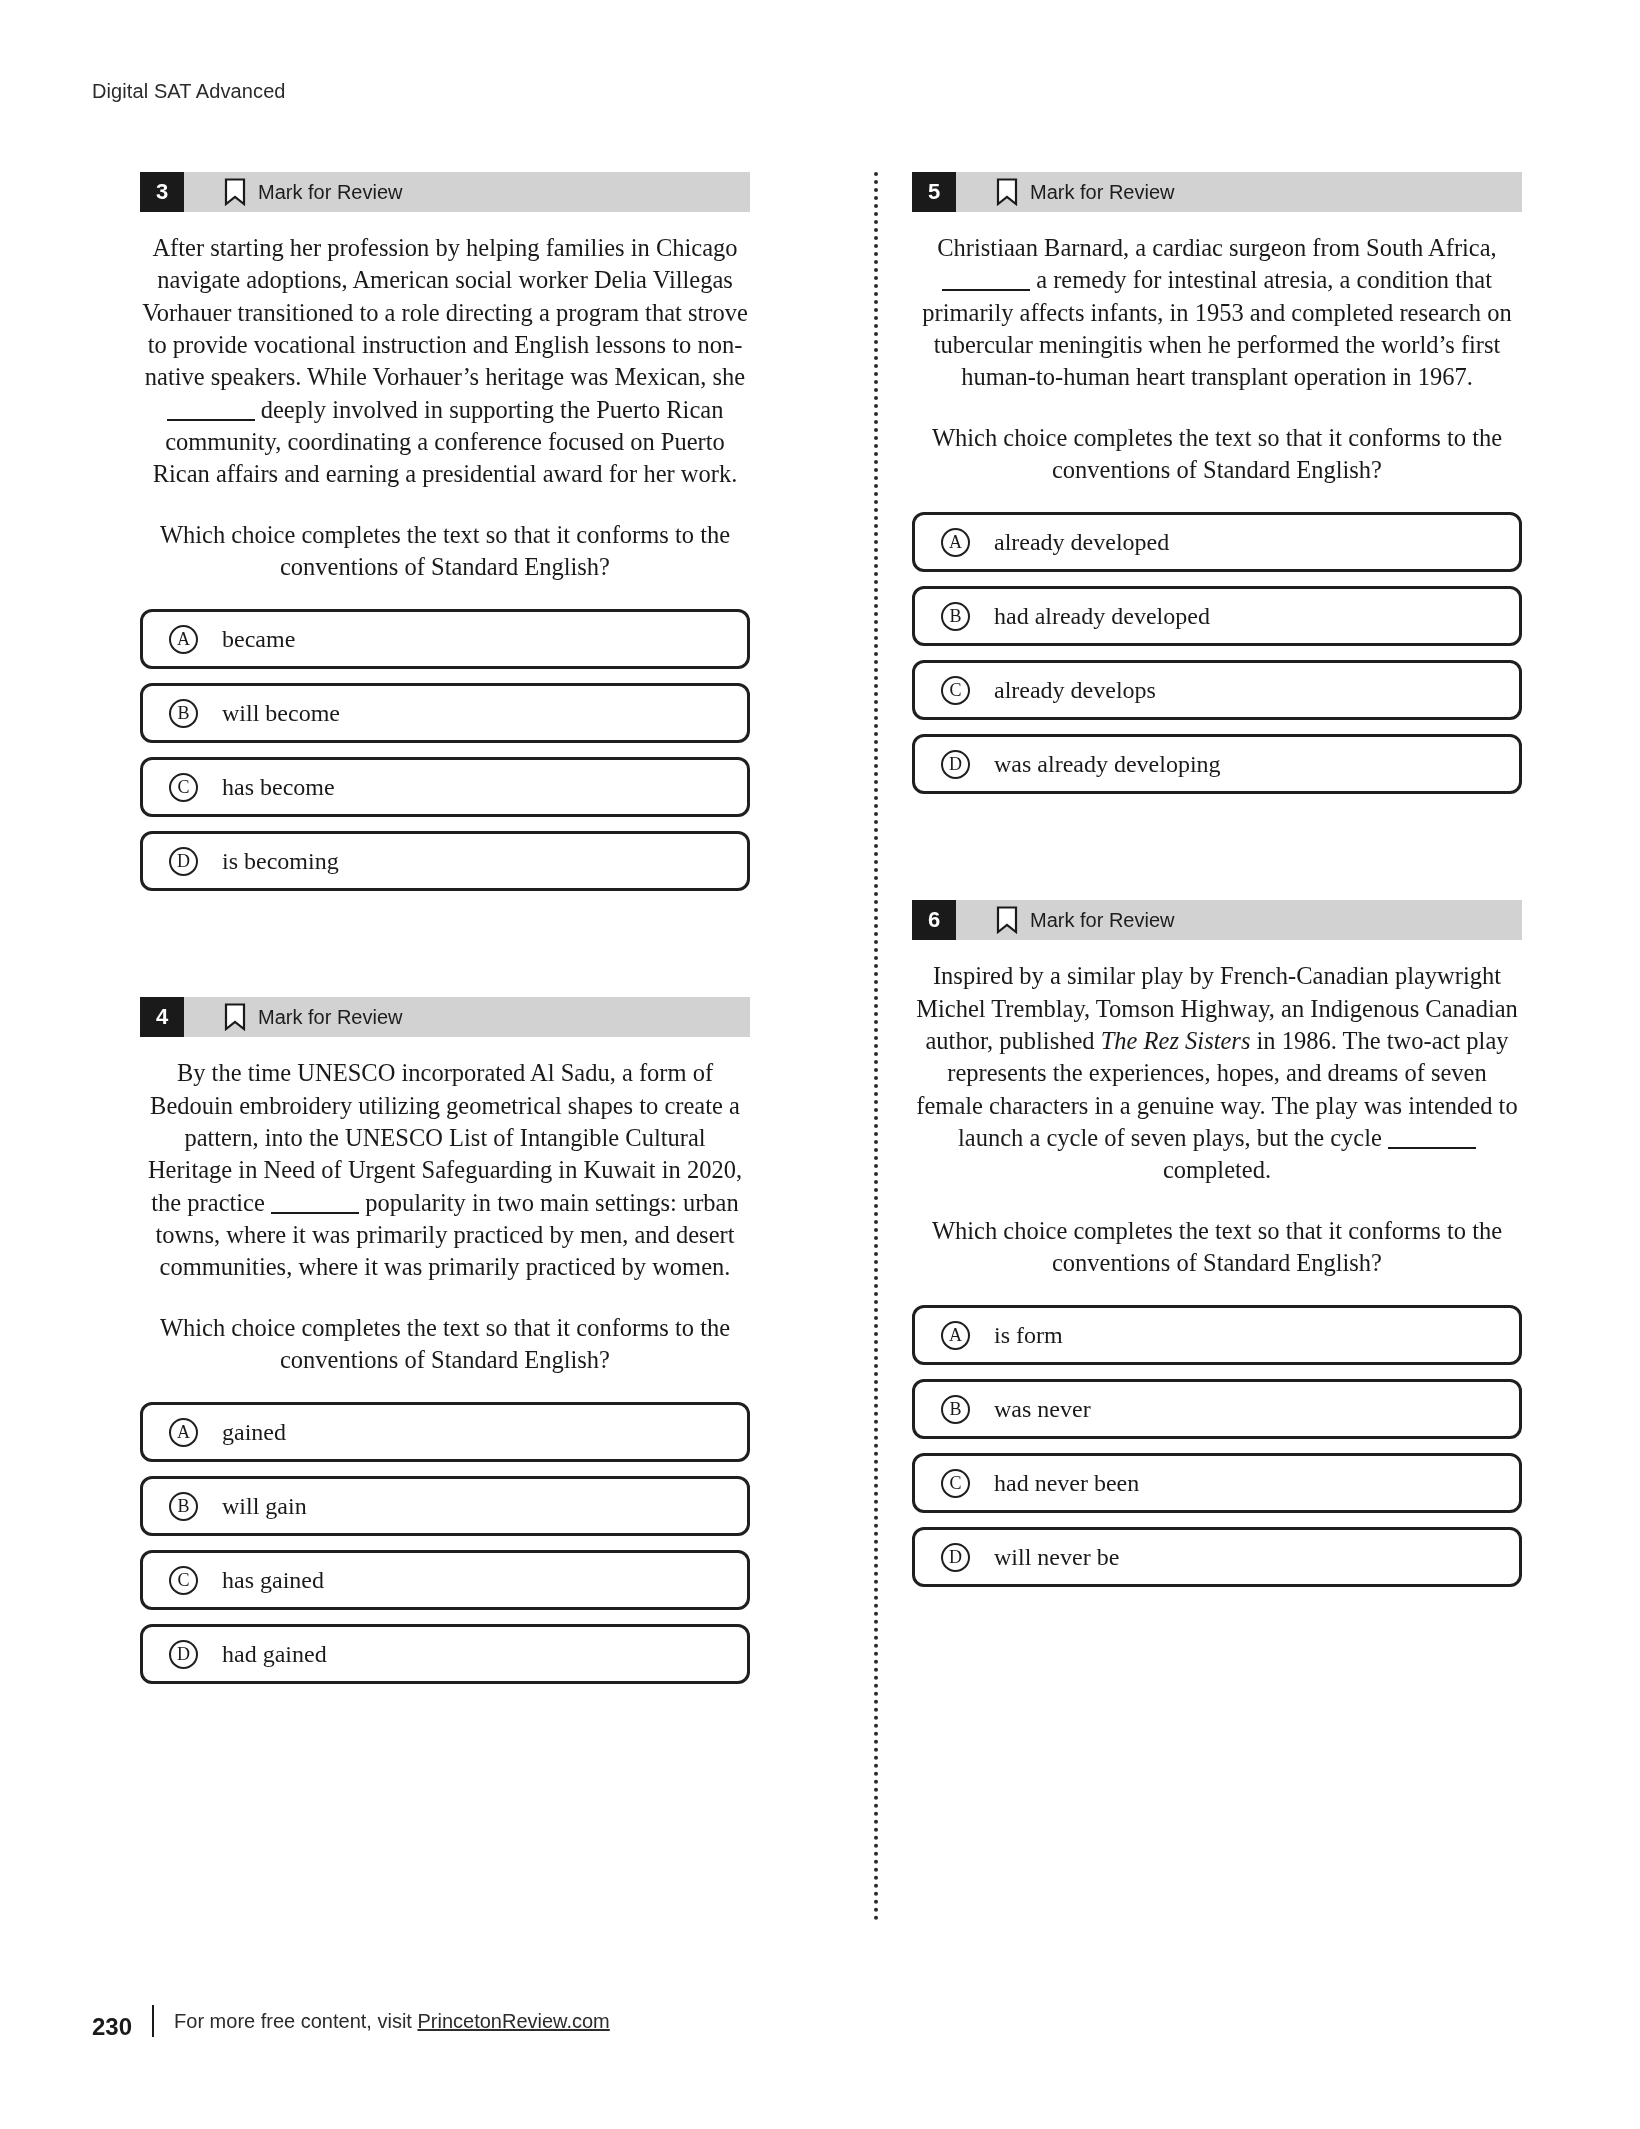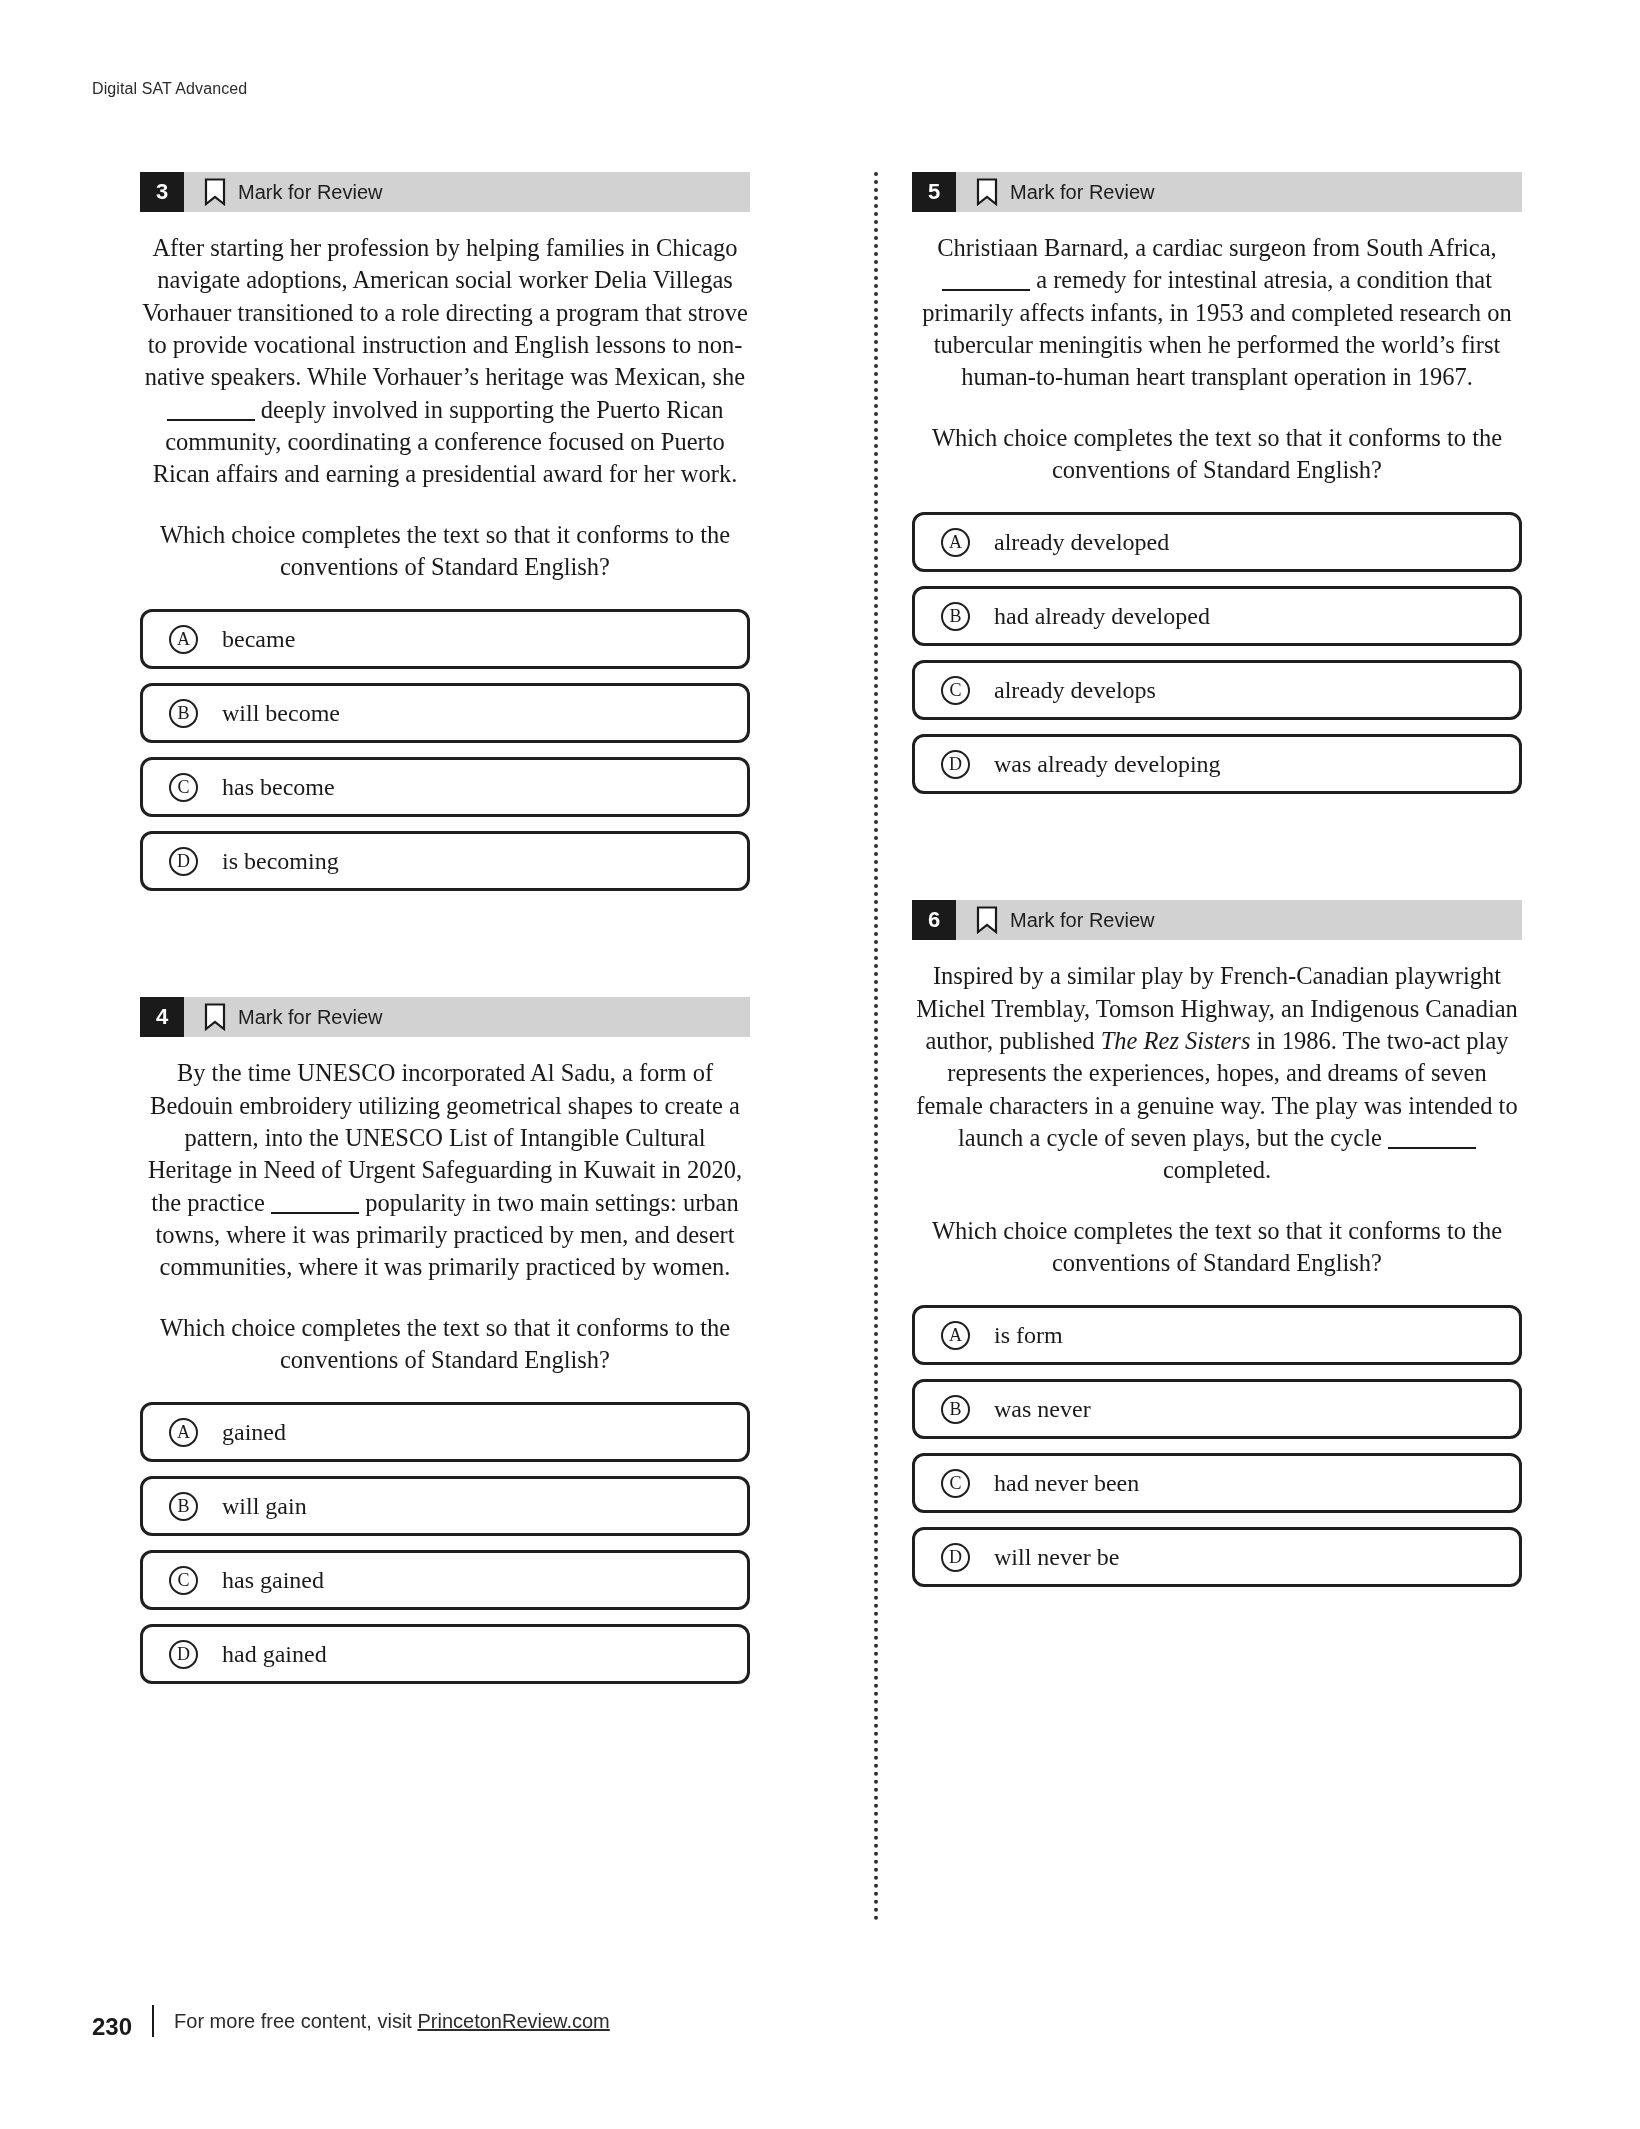--- a/index.html
+++ b/index.html
@@ -21,21 +21,21 @@
     inset: 0;
     padding: 0;
   }
 
   
   .running-head {
     position: absolute;
     left: 92px;
     top: 80px;
     font-family: "Liberation Sans", sans-serif;
-    font-size: 16px;
+    font-size: 20px;
     letter-spacing: .1px;
     color: #2b2b2b;
     white-space: nowrap;
   }
 
   
   .columns {
     position: absolute;
     left: 92px;
     top: 172px;
@@ -79,21 +79,21 @@
     display: flex;
     align-items: center;
     justify-content: center;
     font-family: "Liberation Sans", sans-serif;
     font-weight: bold;
     font-size: 22px;
   }
   .q-mark {
     display: flex;
     align-items: center;
-    padding-left: 20px;
+    padding-left: 40px;
     gap: 12px;
   }
   .bookmark-icon {
     display: block;
     width: 22px;
     height: 28px;
   }
   .q-mark-label {
     font-family: "Liberation Sans", sans-serif;
     font-size: 20px;

